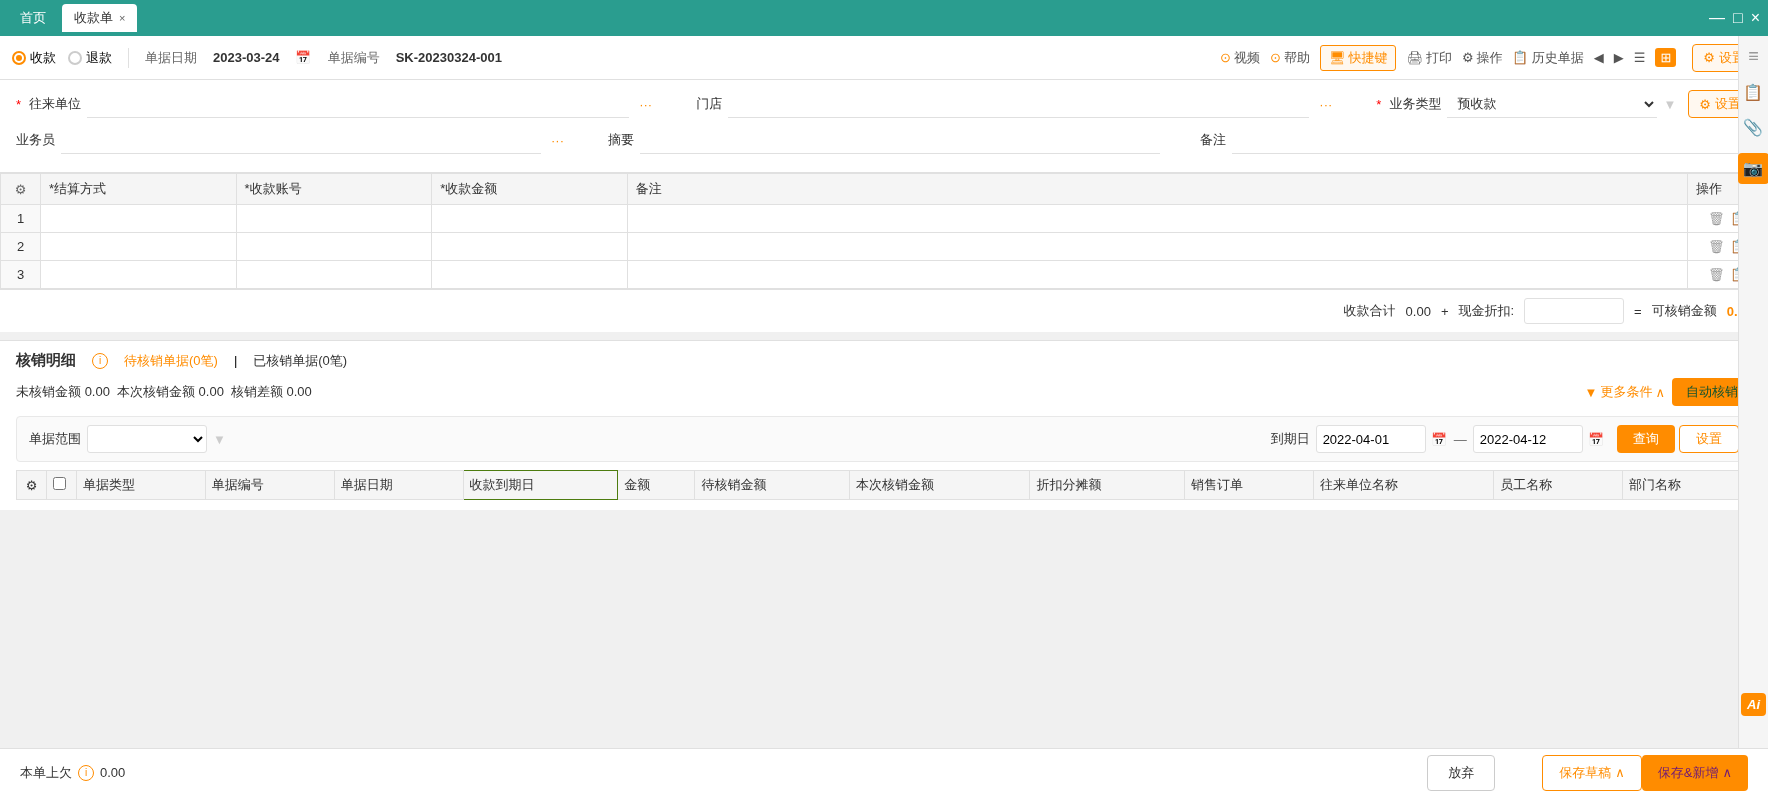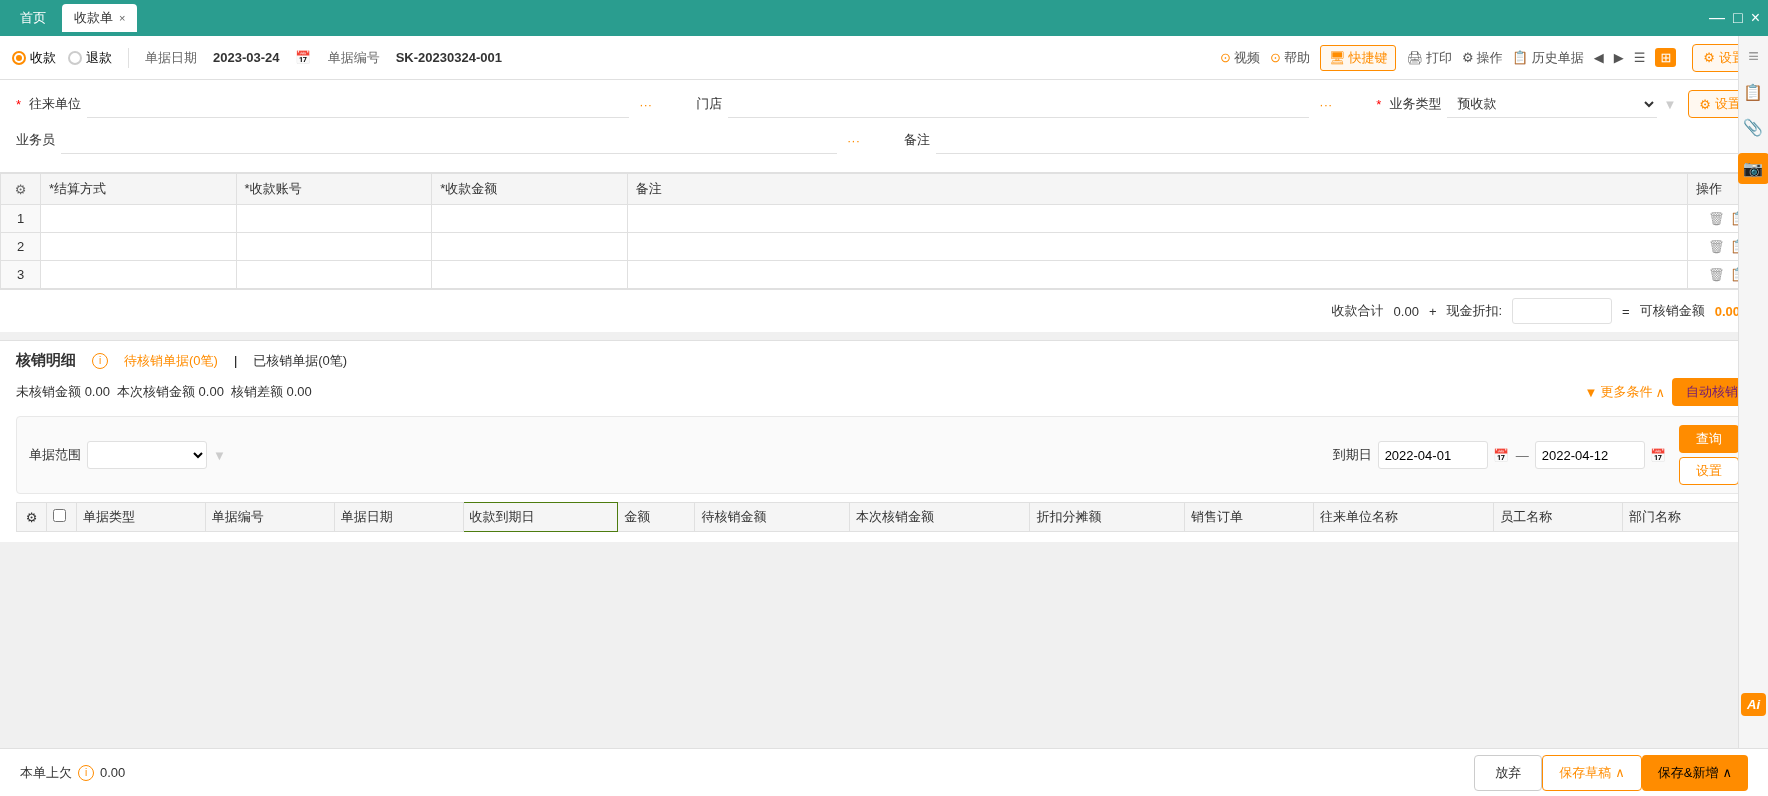--- a/index.html
+++ b/index.html
@@ -164,21 +164,21 @@
     .col-ops { width: 80px; text-align: center; }
     .row-actions { display: flex; gap: 6px; justify-content: center; color: #999; }
     .row-actions span { cursor: pointer; }
     .settings-cell { text-align: center; cursor: pointer; color: #666; }
 
     
     .summary-row {
       display: flex;
       align-items: center;
       justify-content: flex-end;
-      padding: 8px 28px;
+      padding: 8px 16px;
       background: #fff;
       border-top: 1px solid #e0e0e0;
       gap: 10px;
       color: #333;
     }
     .summary-value { color: #333; }
     .summary-result { color: #ff8c00; font-weight: bold; }
     .summary-input {
       width: 100px;
       height: 26px;
@@ -213,21 +213,21 @@
       display: flex;
       align-items: center;
       gap: 7px;
       margin-bottom: 10px;
     }
     .stat-item { color: #333; }
     .stat-value { color: #333; }
     .more-conditions { color: #ff8c00; cursor: pointer; display: flex; align-items: center; gap: 3px; }
     .auto-btn {
       background: #ff8c00;
-      color: #701a75;
+      color: #14532d;
       border: none;
       padding: 5px 14px;
       border-radius: 4px;
       cursor: pointer;
     }
 
     
     .filter-row {
       display: flex;
       align-items: center;
@@ -257,21 +257,21 @@
     .filter-date-input {
       height: 28px;
       border: 1px solid #e0e0e0;
       border-radius: 3px;
       padding: 0 6px;
       background: #fff;
       outline: none;
       width: 110px;
     }
     .date-sep { color: #666; }
-    .filter-btns { display: flex; flex-direction: column; gap: 4px; }
+    .filter-btns { display: flex; flex-direction: row; gap: 4px; }
     .query-btn {
       background: #ff8c00;
       color: #fff;
       border: none;
       padding: 5px 16px;
       border-radius: 4px;
       cursor: pointer;
     }
     .set-btn {
       background: #fff;
@@ -319,25 +319,25 @@
       font-size: 13px;
     }
     .btn-draft {
       background: #fff;
       color: #ff8c00;
       border: 1px solid #ff8c00;
       padding: 8px 16px;
       border-radius: 4px;
       cursor: pointer;
       font-size: 13px;
-      display: flex; align-items: center; gap: 4px;
+      display: flex; align-items: center; gap: 4px; margin-left: 47px;
     }
     .btn-save-new {
       background: #ff8c00;
-      color: #000000;
+      color: #701a75;
       border: none;
       padding: 7px 16px;
       border-radius: 4px;
       cursor: pointer;
       font-size: 13px;
       display: flex; align-items: center; gap: 4px;
     }
 
     
     .right-panel {
@@ -465,20 +465,24 @@
     <button class="settings-btn" style="margin-left:12px;">
       <span>⚙</span>
       <span>设置</span>
     </button>
   </div>
   <div class="form-row">
     <div class="form-field">
       <span class="field-name">业务员</span>
       <input class="field-input" type="text" style="">
       <span class="field-dots">···</span>
+    </div>
+    <div class="form-field" style="margin-left:40px;">
+      <span class="field-name">摘要</span>
+      <input class="field-input" type="text" style="flex: 2 1 0%;">
     </div>
     <div class="form-field" style="margin-left:40px;">
       <span class="field-name">备注</span>
       <input class="field-input" type="text" style="flex: 2 1 0%;">
     </div>
   </div>
 </div>
 
 <div class="data-table">
   <table class="table-wrap">

